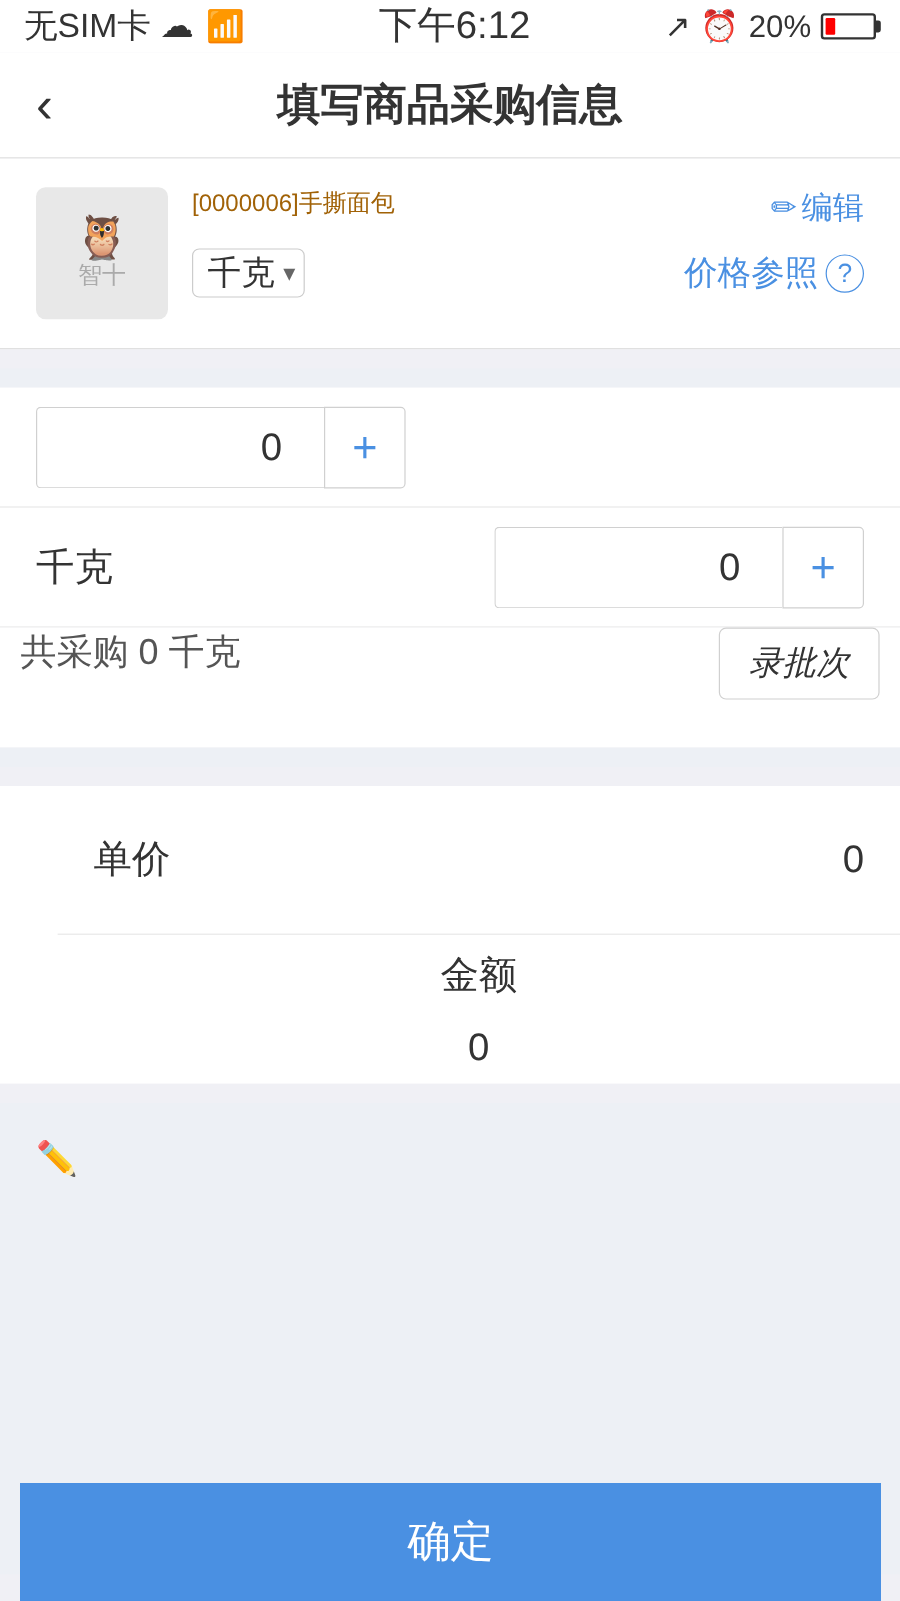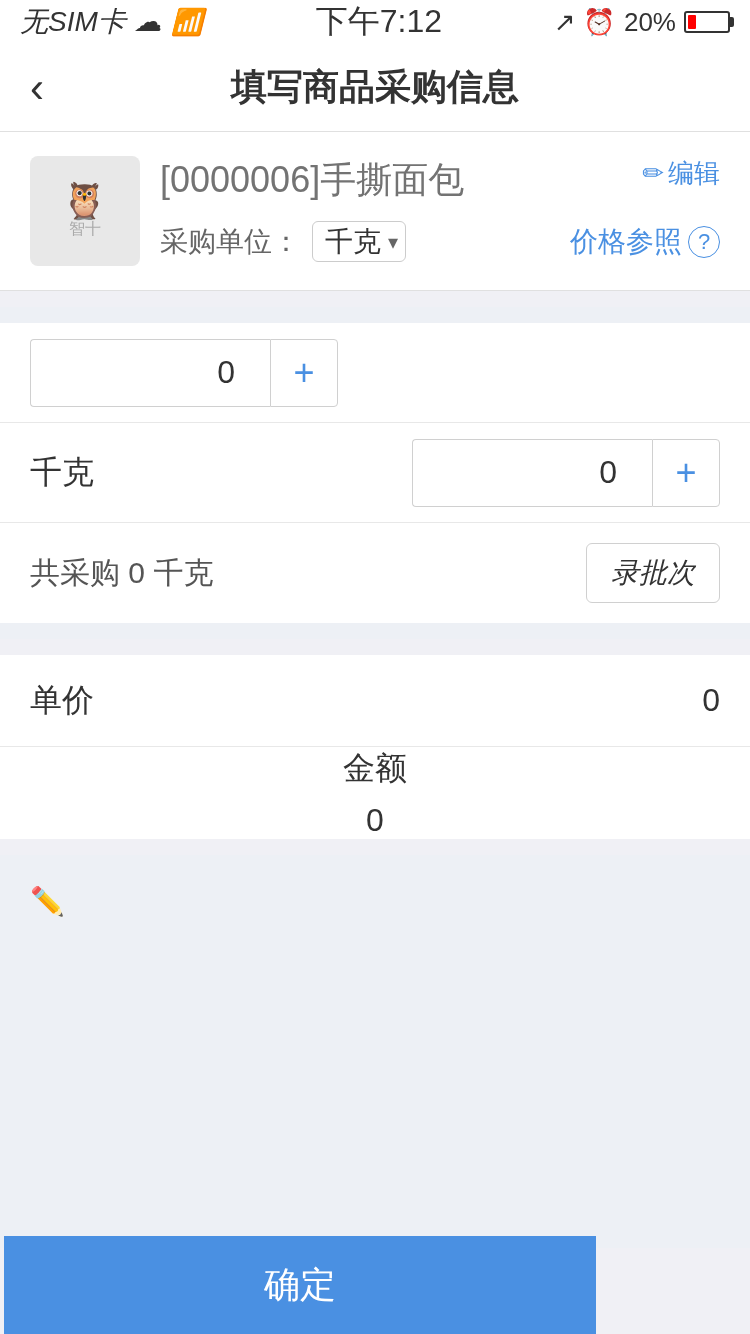--- a/index.html
+++ b/index.html
@@ -18,21 +18,21 @@
       width: 100%;
       height: 44px;
       background: #fff;
       display: flex;
       align-items: center;
       justify-content: space-between;
       padding: 0 20px;
       font-size: 28px;
       color: #333;
     }
-    .status-left { display: flex; align-items: center; gap: 10px; font-style: italic; }
+    .status-left { display: flex; align-items: center; gap: 10px; }
     .status-center { font-size: 32px; font-weight: 500; }
     .status-right { display: flex; align-items: center; gap: 8px; font-size: 26px; }
     .battery-icon {
       width: 46px; height: 22px;
       border: 2px solid #333;
       border-radius: 3px;
       position: relative;
       display: inline-flex;
       align-items: center;
       padding: 2px;
@@ -102,36 +102,36 @@
     }
     .product-thumb-inner {
       text-align: center;
       color: #999;
     }
     .owl-icon {
       font-size: 36px;
       line-height: 1;
     }
     .thumb-label {
-      font-size: 16px;
+      font-size: 20px;
       color: #aaa;
       text-align: center;
     }
     .product-info {
       flex: 1;
     }
     .product-name-row {
       display: flex;
       justify-content: space-between;
       align-items: flex-start;
       margin-bottom: 16px;
     }
     .product-name {
-      font-size: 36px;
-      color: #737373;
+      font-size: 20px;
+      color: #a16207;
       font-weight: 500;
     }
     .edit-btn {
       font-size: 26px;
       color: #4a90e2;
       display: flex;
       align-items: center;
       gap: 4px;
       cursor: pointer;
       white-space: nowrap;
@@ -245,24 +245,24 @@
       display: flex;
       align-items: center;
       justify-content: center;
       cursor: pointer;
       border-radius: 0 4px 4px 0;
     }
 
     
     .total-row {
       background: #fff;
-      padding: 0 30px;
+      padding: 0 17px;
       height: 100px;
       display: flex;
-      align-items: center;
+      align-items: flex-start;
       justify-content: space-between;
       border-bottom: none;
     }
     .total-text {
       font-size: 30px;
       color: #555;
     }
     .record-batch-btn {
       border: 1px solid #d0d0d0;
       background: #fff;
@@ -279,23 +279,24 @@
 
     
     .info-section {
       background: #fff;
       margin-top: 16px;
     }
     .info-row {
       display: flex;
       align-items: center;
       justify-content: space-between;
-      padding: 0 30px;
-      height: 92px;
+      padding: 12px 30px;
+      height: 124px;
       border-bottom: 1px solid #e8e8e8;
+      margin-left: 48px;
     }
     .info-row:last-child {
       border-bottom: none;
       flex-direction: column;
     }
     .info-label {
       font-size: 32px;
       color: #333;
     }
     .info-value {
@@ -326,22 +327,22 @@
     .bottom-space {
       flex: 1;
       background: #edf0f5;
       min-height: 300px;
     }
 
     
     .confirm-btn-wrap {
       position: fixed;
       bottom: 0;
-      left: 4px;
-      width: 592px;
+      left: 17px;
+      width: 717px;
       height: 98px;
       background: #4a90e2;
       display: flex;
       align-items: center;
       justify-content: center;
       cursor: pointer;
     }
     .confirm-btn-label {
       font-size: 36px;
       color: #fff;
@@ -351,21 +352,21 @@
     .wifi-icon { font-size: 26px; }
   </style>
 </head>
 <body>
 
 <div class="status-bar">
   <div class="status-left">
     <span>无SIM卡 ☁</span>
     <span class="wifi-icon">📶</span>
   </div>
-  <div class="status-center">下午7:12</div>
+  <div class="status-center">下午6:12</div>
   <div class="status-right">
     <span>↗</span>
     <span>⏰</span>
     <span>20%</span>
     <span class="battery-icon">
       <span class="battery-fill"></span>
     </span>
   </div>
 </div>
 
@@ -386,21 +387,20 @@
       <span class="product-name">
         <span>[0000006]</span><span>手撕面包</span>
       </span>
       <span class="edit-btn">
         <span>✏</span>
         <span>编辑</span>
       </span>
     </div>
     <div class="purchase-unit-row">
       <div style="display:flex;align-items:center;">
-        <span class="unit-label">采购单位：</span>
         <div class="unit-select-wrap">
           <select class="unit-select">
             <option>千克</option>
           </select>
         </div>
       </div>
       <span class="price-ref">
         <span>价格参照</span>
         <span class="price-ref-help">?</span>
       </span>

